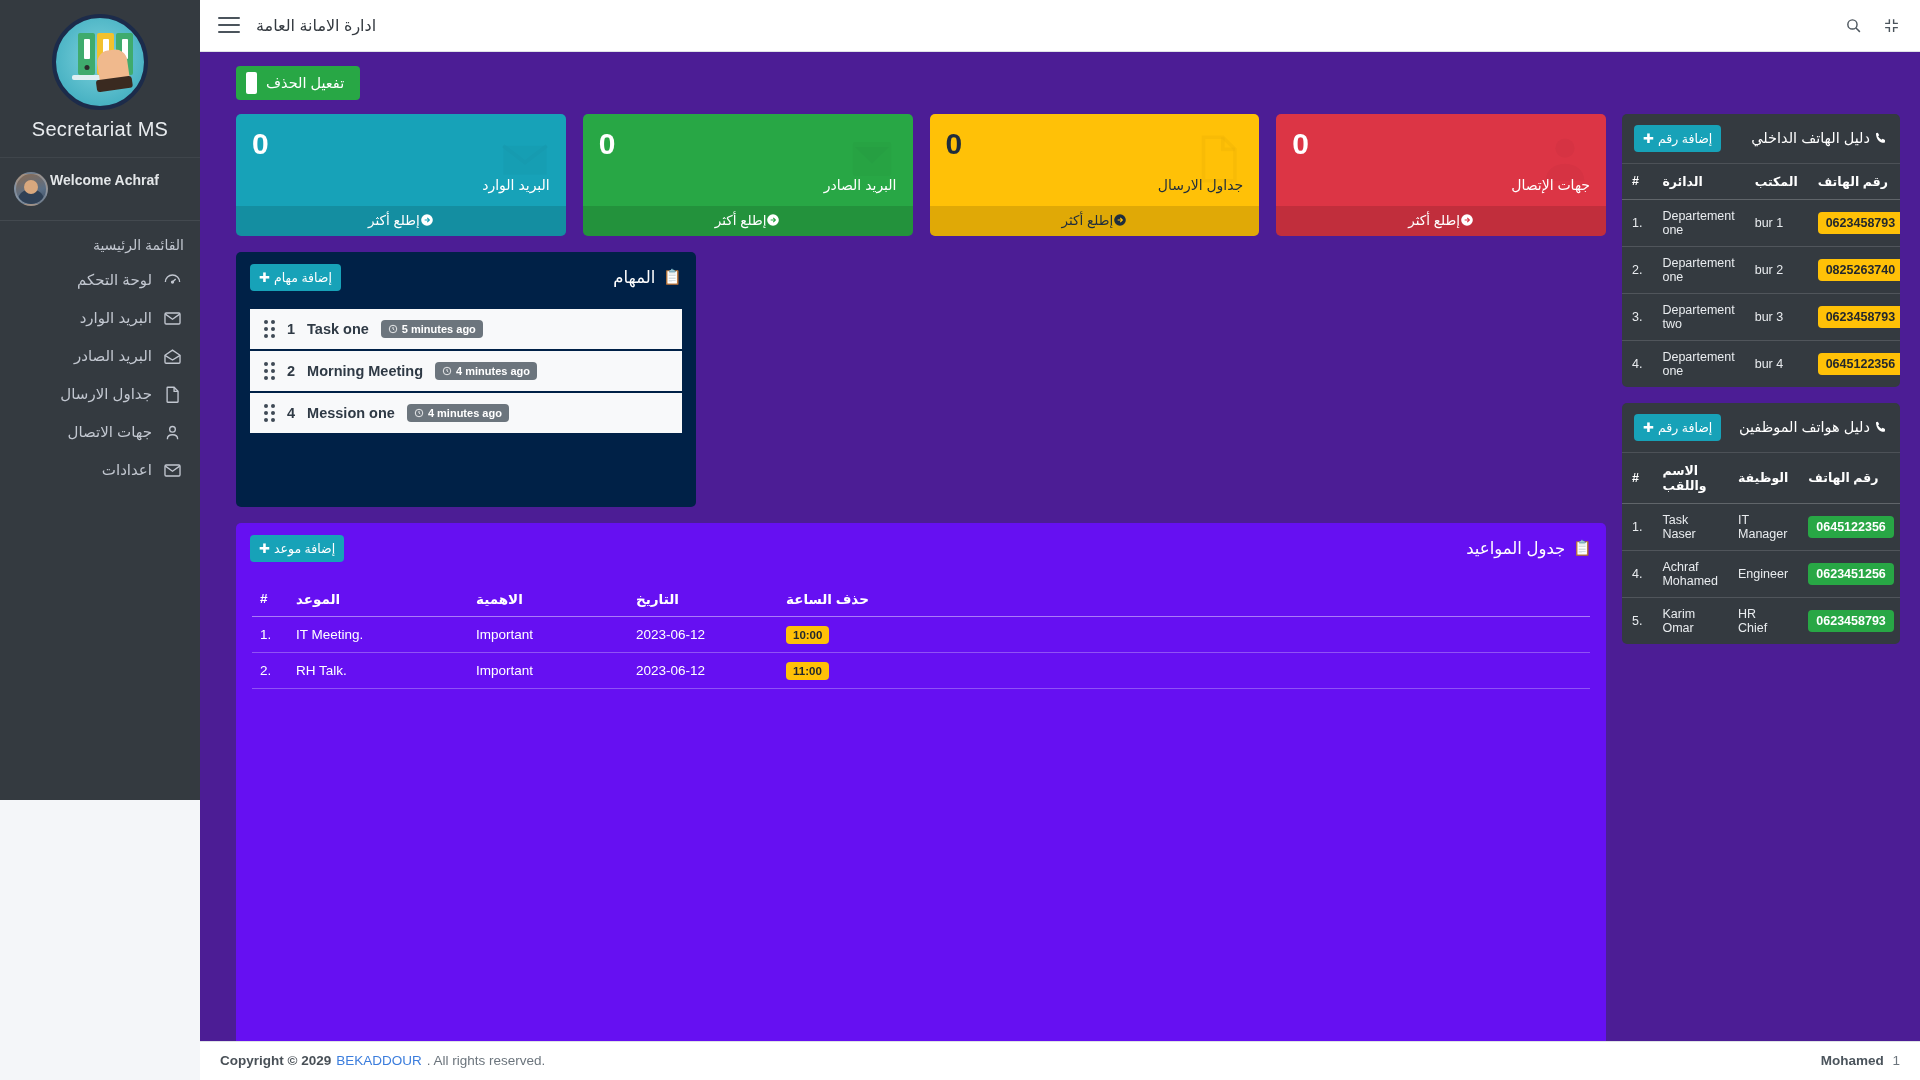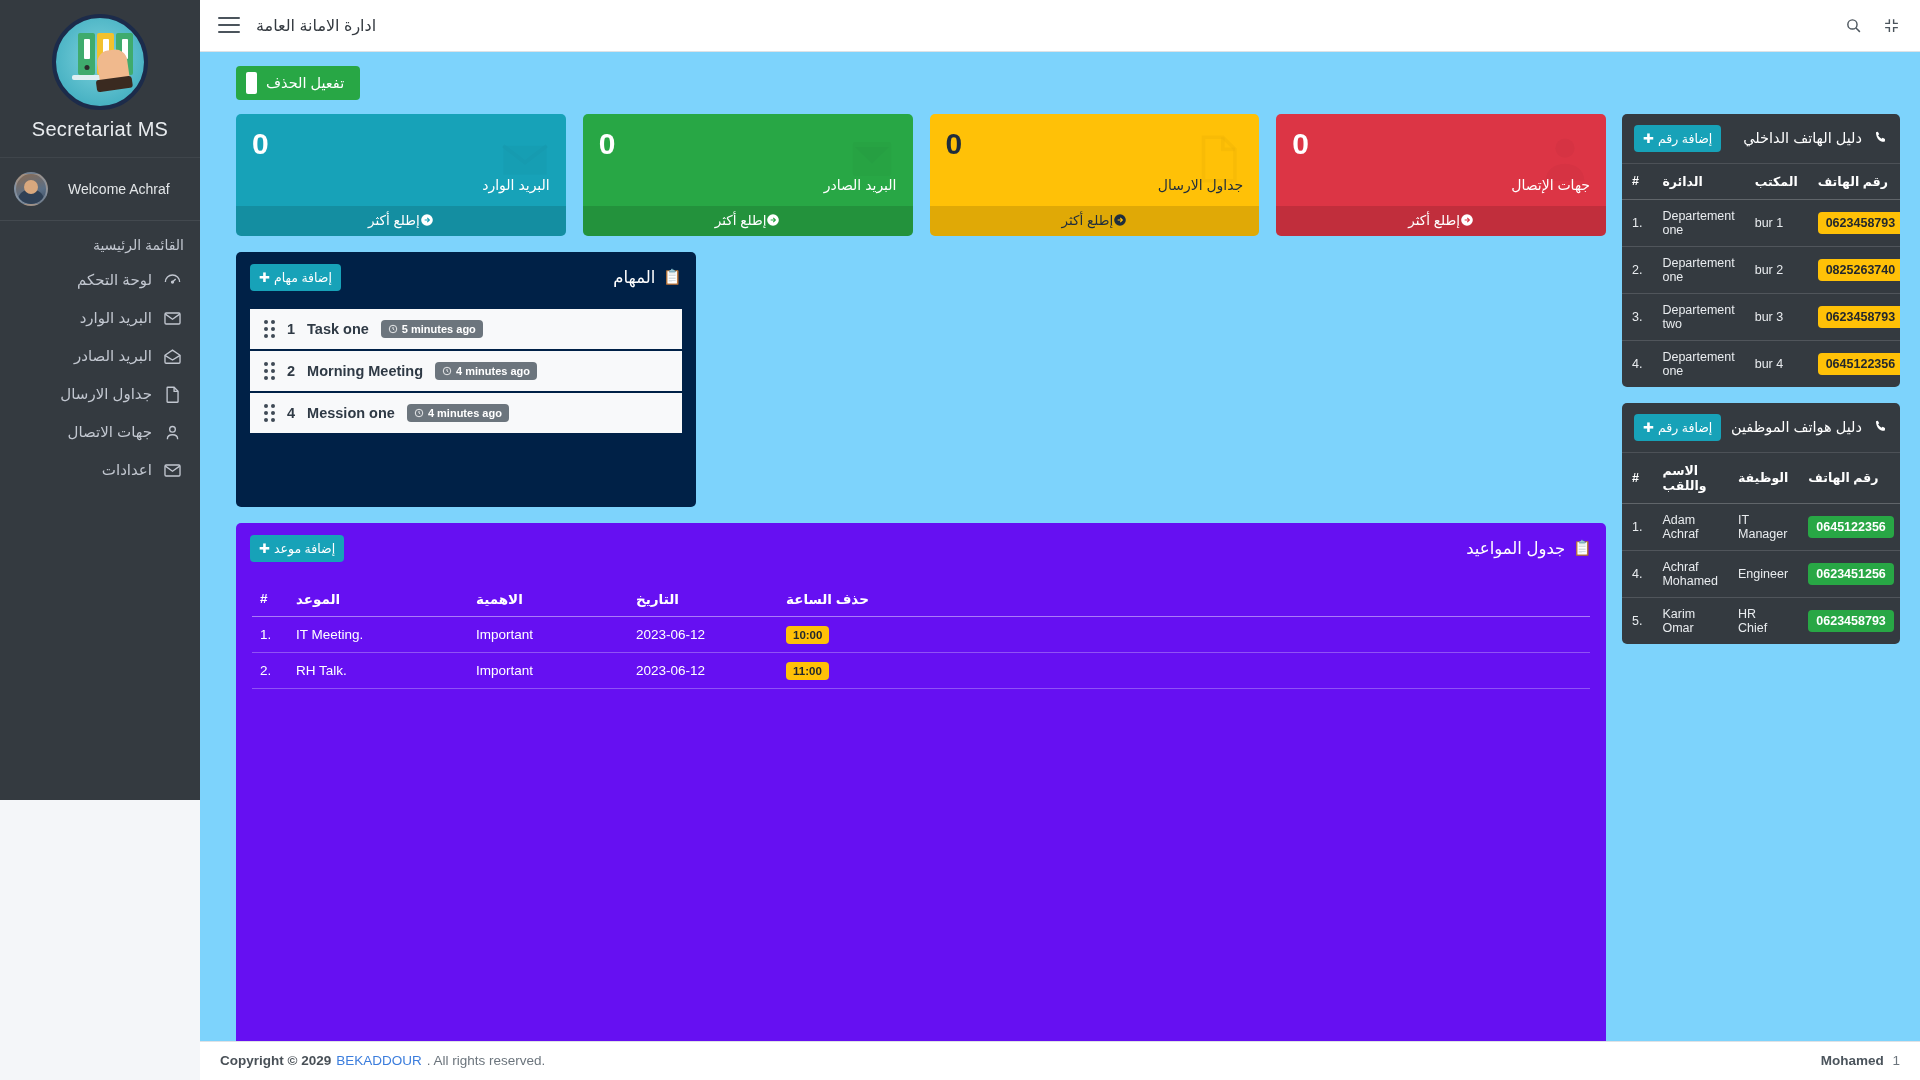--- a/index.html
+++ b/index.html
@@ -34,44 +34,45 @@
   .logo-book::after { content:""; position:absolute; left:50%; transform:translateX(-50%); top:6px; width:6px; height:20px; background:#fff; border-radius:1px;}
   .logo-book::before { content:""; position:absolute; left:50%; transform:translateX(-50%); bottom:5px; width:5px; height:5px; background:#2b2b2b; border-radius:50%;}
   .lb1 { left: 22px; background: #3fab6d; }
   .lb2 { left: 41px; background: #f2c12e; }
   .lb3 { left: 60px; background: #3fab6d; }
   .logo-hand { position: absolute; right: 16px; bottom: 22px; width: 30px; height: 34px; background: #f0b98d; border-radius: 12px 12px 4px 4px; transform: rotate(-8deg); }
   .logo-hand::after { content:""; position:absolute; bottom:-6px; left:-4px; width:36px; height:12px; background:#3a2a20; border-radius:3px; }
   .brand-name { font-size: 20px; color: #e9ecef; font-weight: 400; letter-spacing: .3px; }
 
   .user-panel {
-    display: flex; align-items: center; gap: 20px;
+    display: flex; align-items: flex-start; gap: 2px;
     padding: 14px 14px; border-bottom: 1px solid rgba(255,255,255,0.08);
     direction: ltr;
+    font-weight: bold;
   }
   .avatar {
     width: 34px; height: 34px; border-radius: 50%;
     background: linear-gradient(160deg,#8a6b52 0%, #5b6f86 60%, #39485c 100%);
     border: 2px solid rgba(255,255,255,.25); flex: 0 0 34px; position: relative; overflow:hidden;
   }
   .avatar::after { content:""; position:absolute; bottom:0; left:50%; transform:translateX(-50%); width:26px; height:14px; background:#2f4055; border-radius:10px 10px 0 0;}
   .avatar::before { content:""; position:absolute; top:6px; left:50%; transform:translateX(-50%); width:14px; height:14px; background:#d9a87e; border-radius:50%; z-index:2;}
   .user-name { font-size: 14px; color: #e3e6e8; }
 
   .nav-header { font-size: 14px; color: #c2c7d0; padding: 16px 16px 8px; }
   .nav-item {
     display: flex; align-items: center; gap: 10px;
     padding: 9px 18px 9px 32px; font-size: 15px; color: #c2c7d0;
     cursor: pointer; white-space: nowrap;
   }
   .nav-icon { width: 20px; height: 20px; flex: 0 0 20px; display:flex; align-items:center; justify-content:center; }
   .nav-icon svg { width: 19px; height: 19px; stroke: #c2c7d0; fill: none; stroke-width: 1.7; }
 
   
-  .main { flex: 1 1 auto; height: 1080px; display: flex; flex-direction: column; background: #7dd3fc; direction: ltr; }
+  .main { flex: 1 1 auto; height: 1080px; display: flex; flex-direction: column; background: #4c1d95; direction: ltr; }
 
   .topbar {
     height: 55px; background: #ffffff; border-bottom: 1px solid #dee2e6;
     display: flex; align-items: center; padding: 0 18px; gap: 16px;
   }
   .hamburger { width: 22px; height: 16px; display:flex; flex-direction:column; justify-content:space-between; cursor:pointer; }
   .hamburger span { display:block; height:2px; background:#4b545c; border-radius:1px; }
   .topbar-title { font-size: 16px; color: #343a40; direction: rtl; }
   .topbar-spacer { flex: 1; }
   .topbar-icon { width: 22px; height: 22px; display:flex; align-items:center; justify-content:center; cursor:pointer; }
@@ -153,21 +154,21 @@
   .appt-table td {
     color: #fff; font-size: 13.5px; padding: 10px 8px;
     border-bottom: 1px solid rgba(255,255,255,.28);
   }
   .th-rtl, .td-rtl { direction: rtl; }
   .chip-time { background: #ffc107; color: #23282d; font-size: 11.5px; font-weight: bold; border-radius: 4px; padding: 3px 7px; }
 
   
   .dir-card { background: #343a40; border-radius: 5px; overflow: hidden; margin-bottom: 16px; }
   .dir-head { display: flex; align-items: center; justify-content: space-between; padding: 11px 12px; direction: rtl; border-bottom: 1px solid rgba(255,255,255,.12); }
-  .dir-title { color: #fff; font-size: 14.5px; display: flex; align-items: flex-start; gap: 12px; direction: rtl; }
+  .dir-title { color: #fff; font-size: 14.5px; display: flex; align-items: center; gap: 4px; direction: rtl; }
   .dir-title svg { width: 14px; height: 14px; fill: #fff; }
   .dir-table { width: 100%; border-collapse: collapse; }
   .dir-table th {
     color: #fff; font-size: 12.5px; font-weight: bold; padding: 10px 10px; text-align: left;
     border-bottom: 1px solid rgba(255,255,255,.22);
   }
   .dir-table td {
     color: #e9ecef; font-size: 12.5px; padding: 9px 10px; text-align: left;
     border-bottom: 1px solid rgba(255,255,255,.14);
   }
@@ -579,21 +580,21 @@
                   <th class="col-hash">#</th>
                   <th class="th-ar">الاسم واللقب</th>
                   <th class="th-ar">الوظيفة</th>
                   <th class="th-ar">رقم الهاتف</th>
 
                 </tr>
               </thead>
               <tbody>
                 <tr>
                   <td>1.</td>
-                  <td>Adam Achraf</td>
+                  <td>Task Naser</td>
                   <td>IT Manager</td>
                   <td><span class="pill-green">0645122356</span></td>
 
                 </tr>
                 <tr>
                   <td>4.</td>
                   <td>Achraf Mohamed</td>
                   <td>Engineer</td>
                   <td><span class="pill-green">0623451256</span></td>
 

